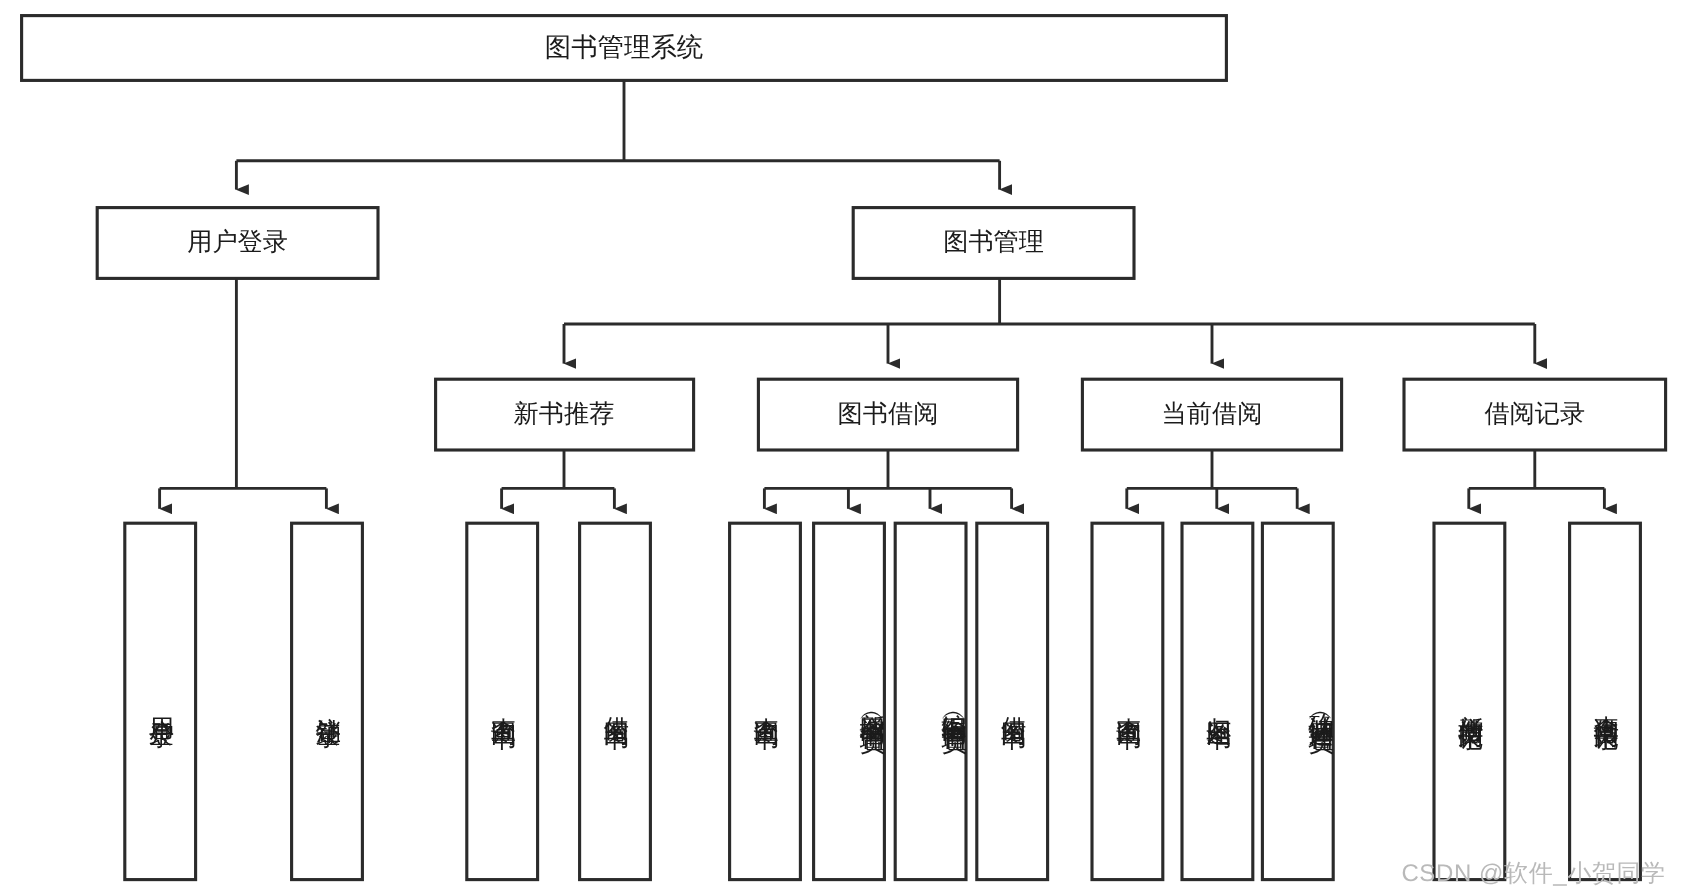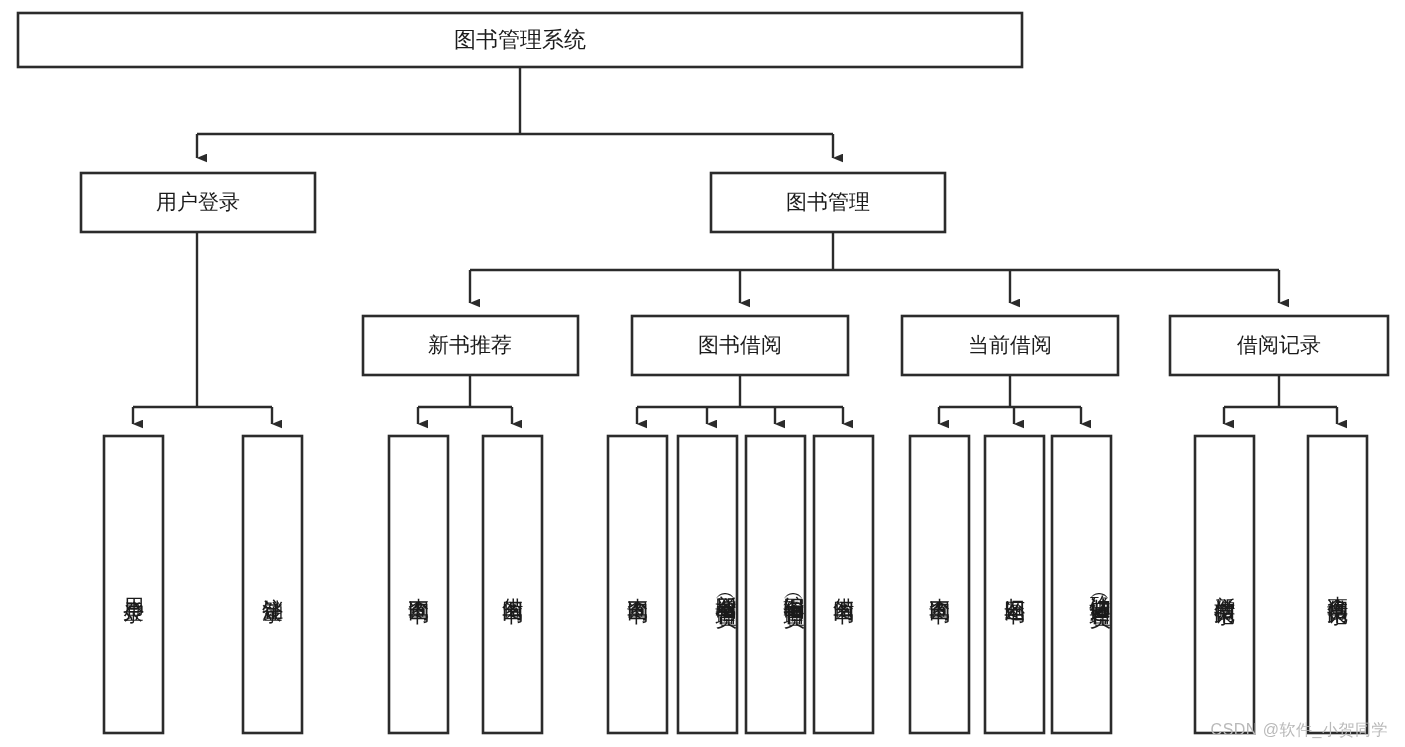--- a/index.html
+++ b/index.html
@@ -69,21 +69,21 @@
     align-items: center;
     justify-content: center;
     white-space: nowrap;
     pointer-events: none;
   }
   .watermark {
     position: absolute;
     right: 14px;
     bottom: 6px;
     font-family: "Liberation Sans", "DejaVu Sans", sans-serif;
-    font-size: 16px;
+    font-size: 20px;
     color: #b9b9b9;
     letter-spacing: 0.5px;
     user-select: none;
   }
 </style>
 </head>
 <body>
 
 <div id="diagram-root">
 

